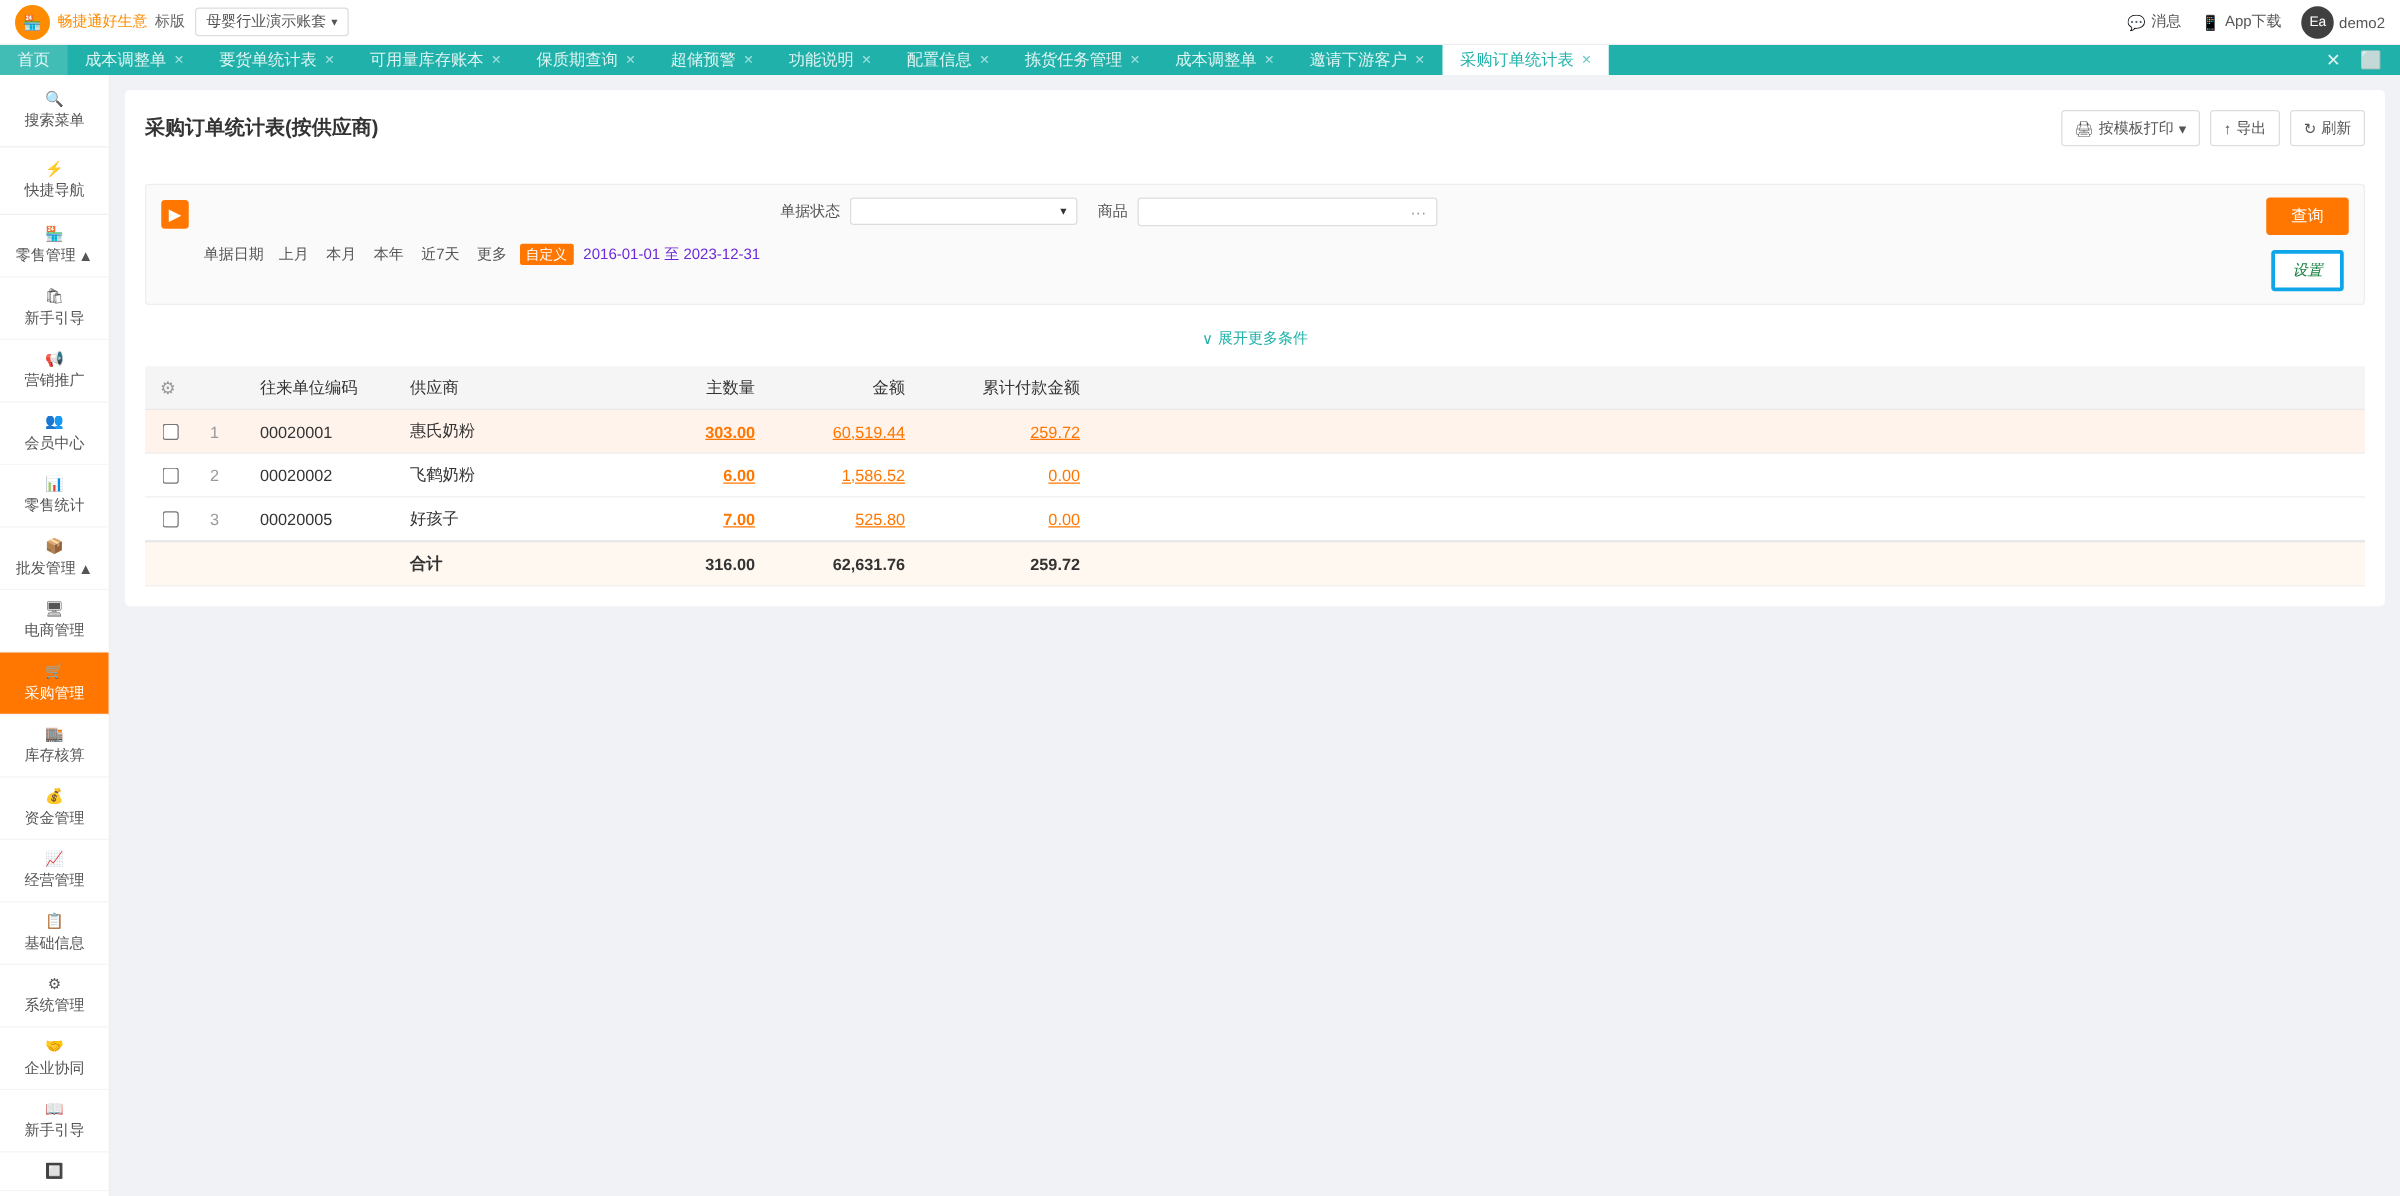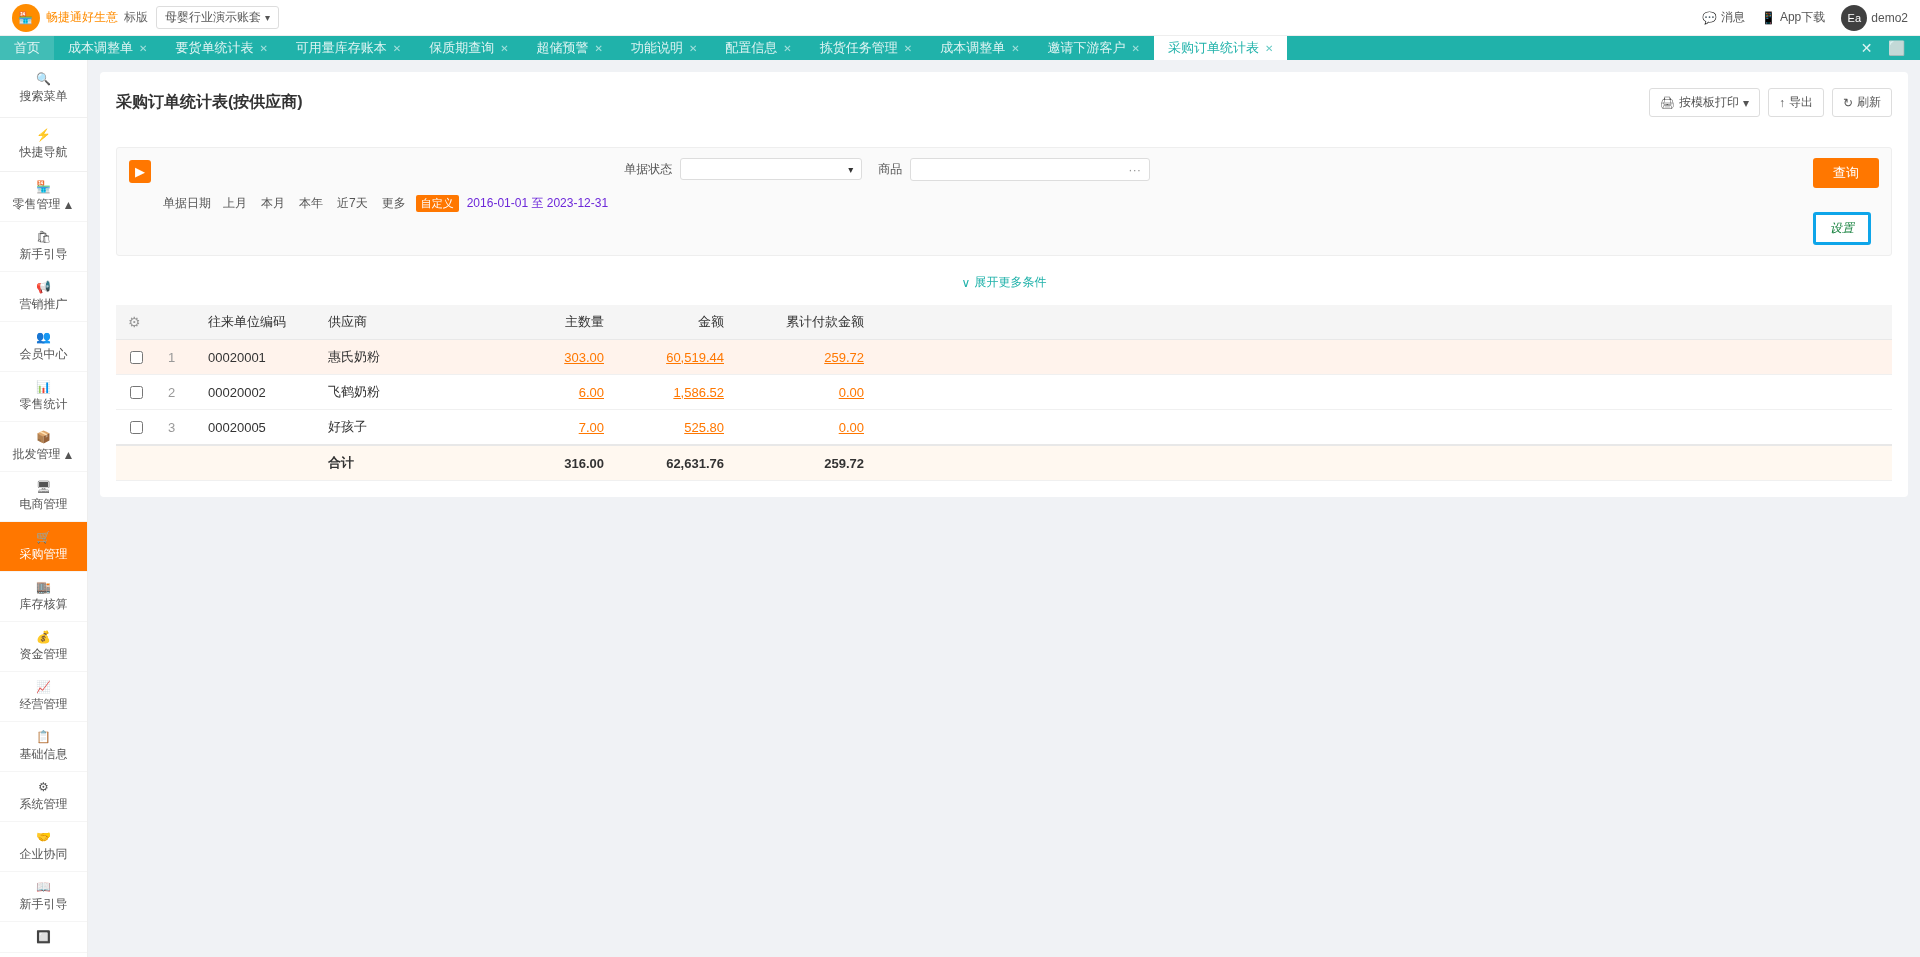--- a/index.html
+++ b/index.html
@@ -74,21 +74,21 @@
     .data-table th.num-col { text-align: right; }
     .data-table td { padding: 8px 12px; border-bottom: 1px solid #f0f0f0; font-size: 13px; vertical-align: middle; }
     .data-table td.num-col { text-align: right; }
     .data-table tr.highlighted td { background: #fff3ec; }
     .data-table .link-val { color: #ff7700; cursor: pointer; text-decoration: underline; }
     .data-table .row-num { color: #999; }
     .col-check { width: 40px; text-align: center; }
     .col-seq { width: 40px; }
     .col-code { width: 120px; }
     .col-supplier { width: 200px; }
-    .col-qty { width: 100px; text-align: right; }
+    .col-qty { width: 100px; text-align: right; font-weight: bold; }
     .col-amount { width: 120px; text-align: right; }
     .col-paid { width: 140px; text-align: right; }
 
     
     .table-footer { background: #fff8f0; }
     .table-footer td { font-weight: bold; color: #333; border-top: 2px solid #e8e8e8; }
 
     
     .expand-bar { text-align: center; padding: 6px 0; margin-bottom: 8px; }
     .expand-bar-btn { color: #20b2aa; background: none; border: none; cursor: pointer; font-size: 12px; display: inline-flex; align-items: center; gap: 4px; }
@@ -98,21 +98,21 @@
     ::-webkit-scrollbar-track { background: #f1f1f1; }
     ::-webkit-scrollbar-thumb { background: #ccc; border-radius: 3px; }
 
     .dropdown-arrow { font-size: 10px; }
     .checkbox-cell { display: flex; justify-content: center; }
     .th-config { text-align: center; }
     .gear-icon { color: #999; font-size: 14px; }
     .filter-main-row { display: flex; align-items: flex-start; gap: 16px; width: 100%; }
     .filter-left { display: flex; align-items: center; gap: 8px; flex-wrap: wrap; margin-top: 35px; }
     .filter-mid { display: flex; align-items: center; gap: 8px; }
-    .filter-right { margin-left: auto; display: flex; flex-direction: column; gap: 20px; align-items: flex-start; }
+    .filter-right { margin-left: auto; display: flex; flex-direction: column; gap: 8px; align-items: center; }
     .goods-search { display: flex; align-items: center; gap: 4px; border: 1px solid #ddd; border-radius: 3px; padding: 3px 8px; background: #fff; min-width: 240px; }
     .goods-search input { border: none; outline: none; font-size: 12px; color: #555; width: 100%; }
     .search-more-dots { color: #999; cursor: pointer; }
   </style>
 </head>
 <body>
 
 <div class="top-bar">
   <div class="top-bar-left">
     <div class="logo-area">

